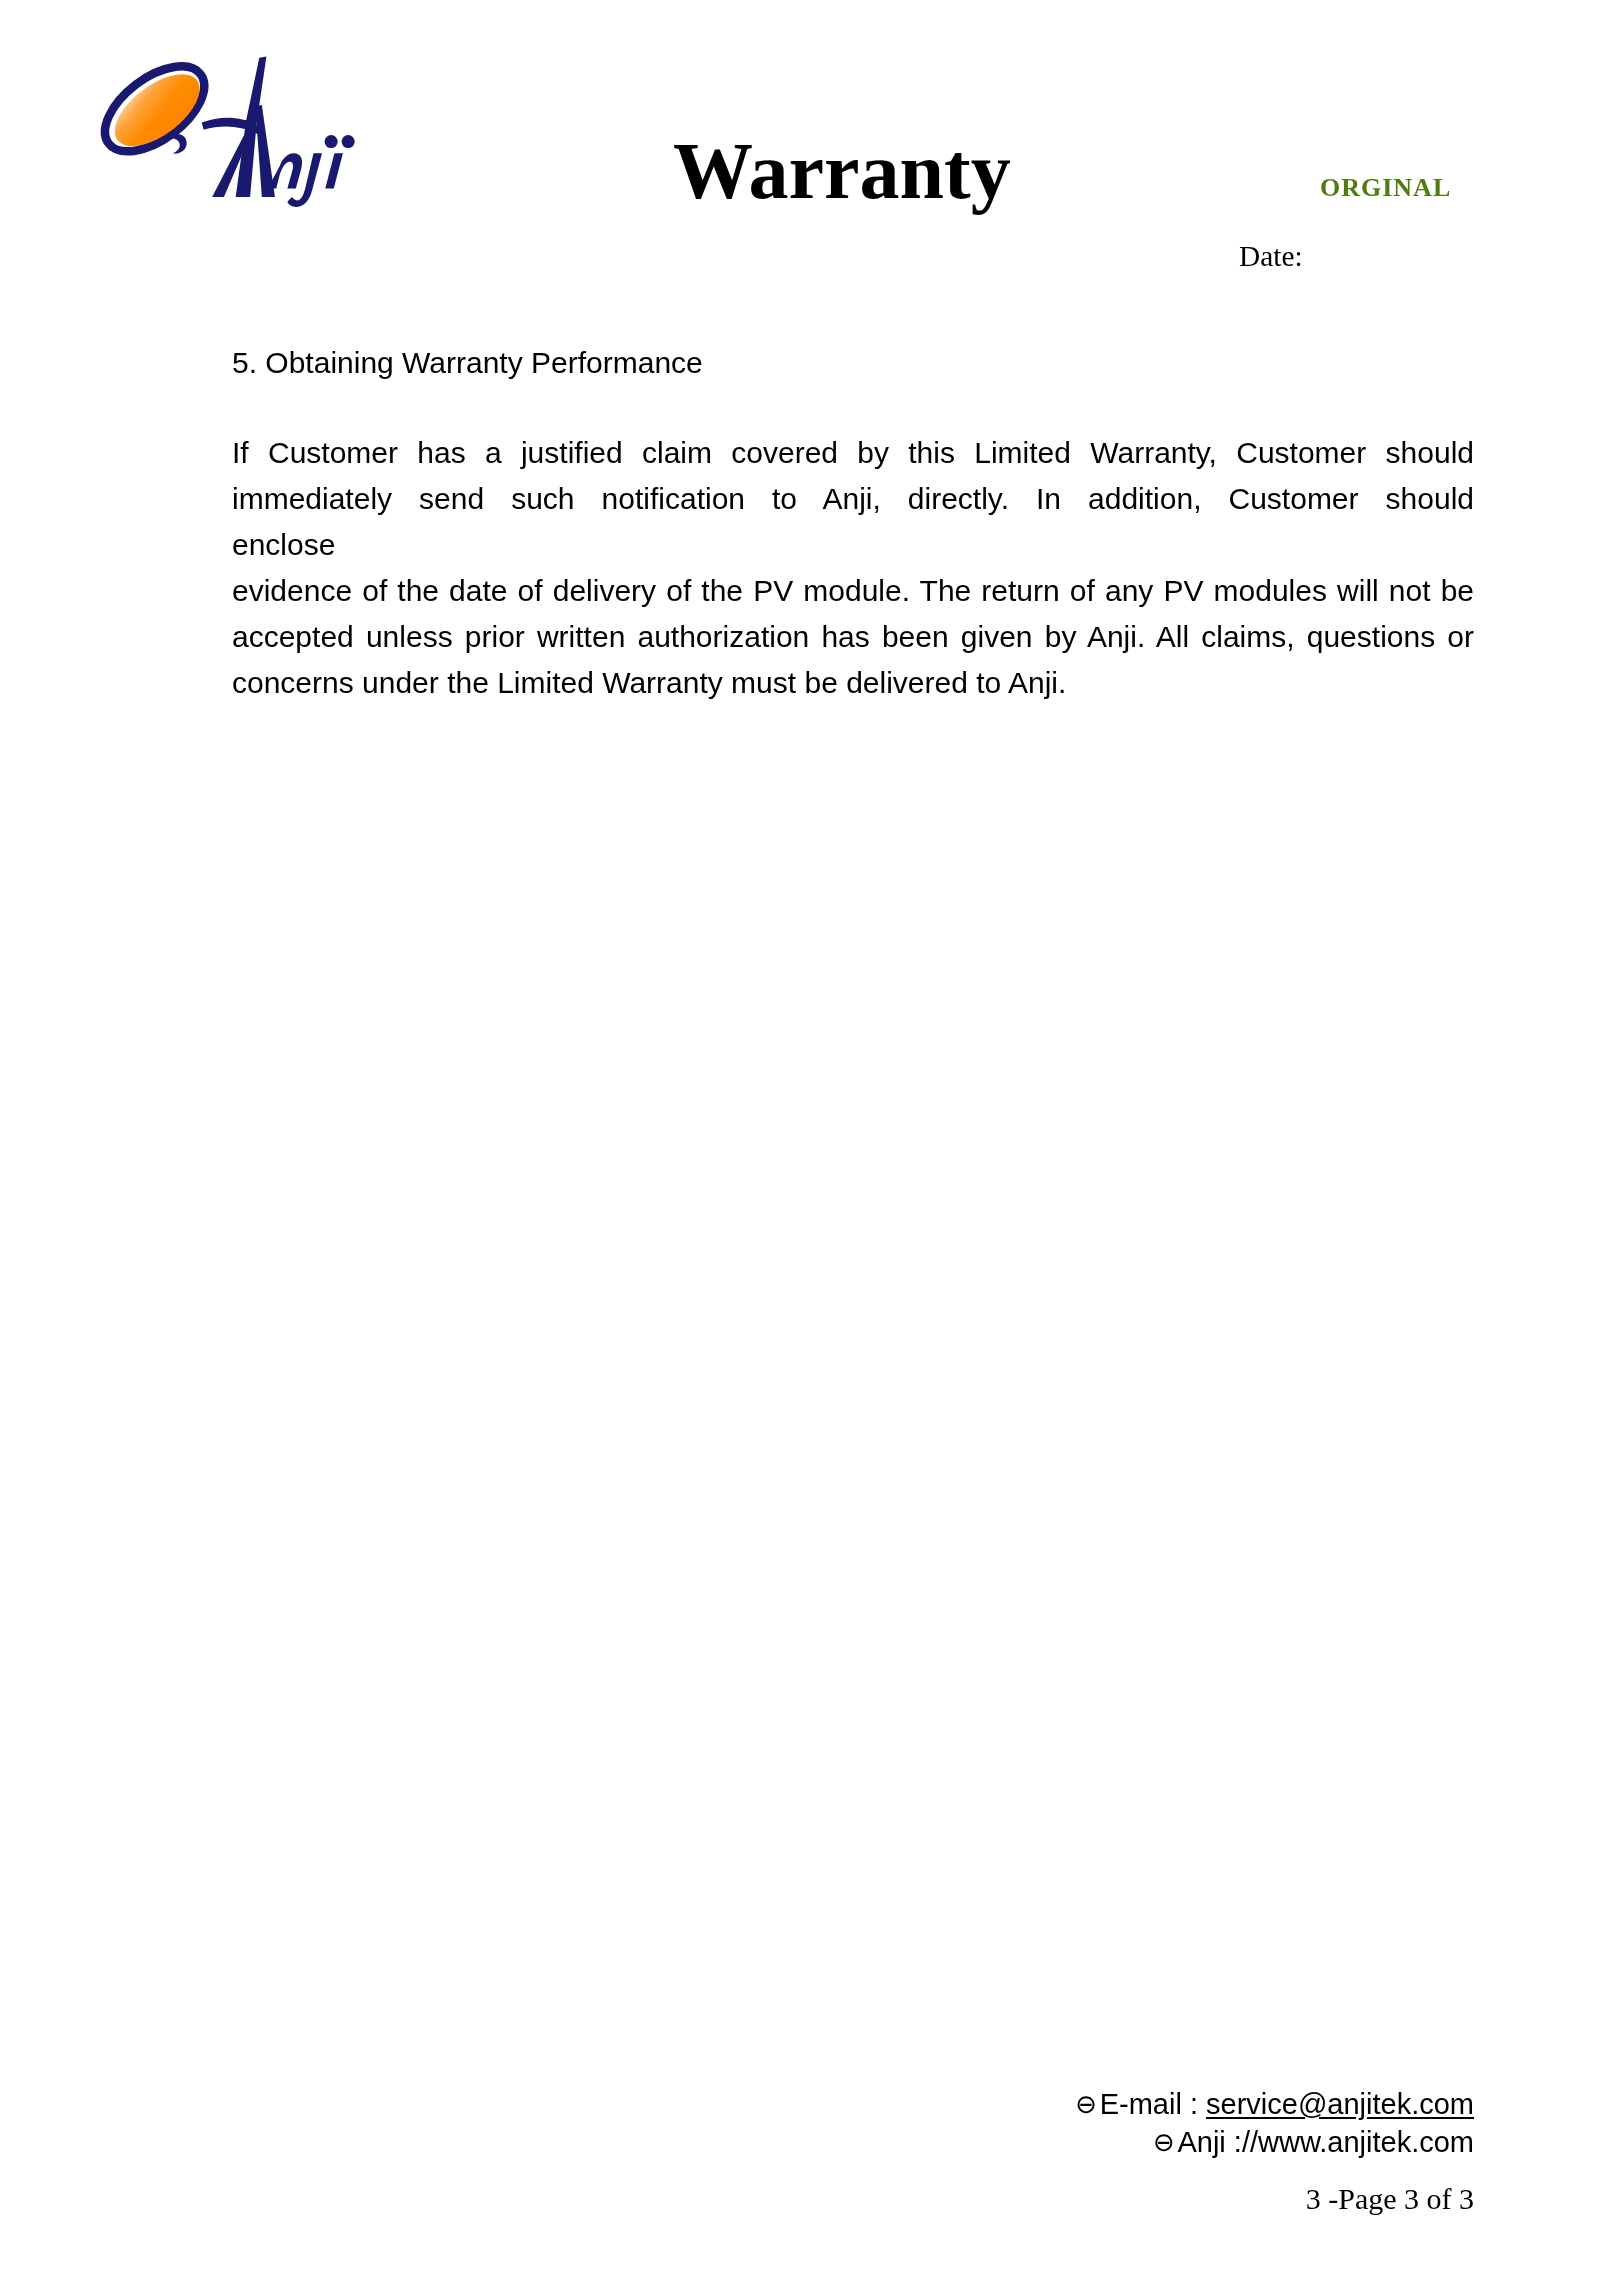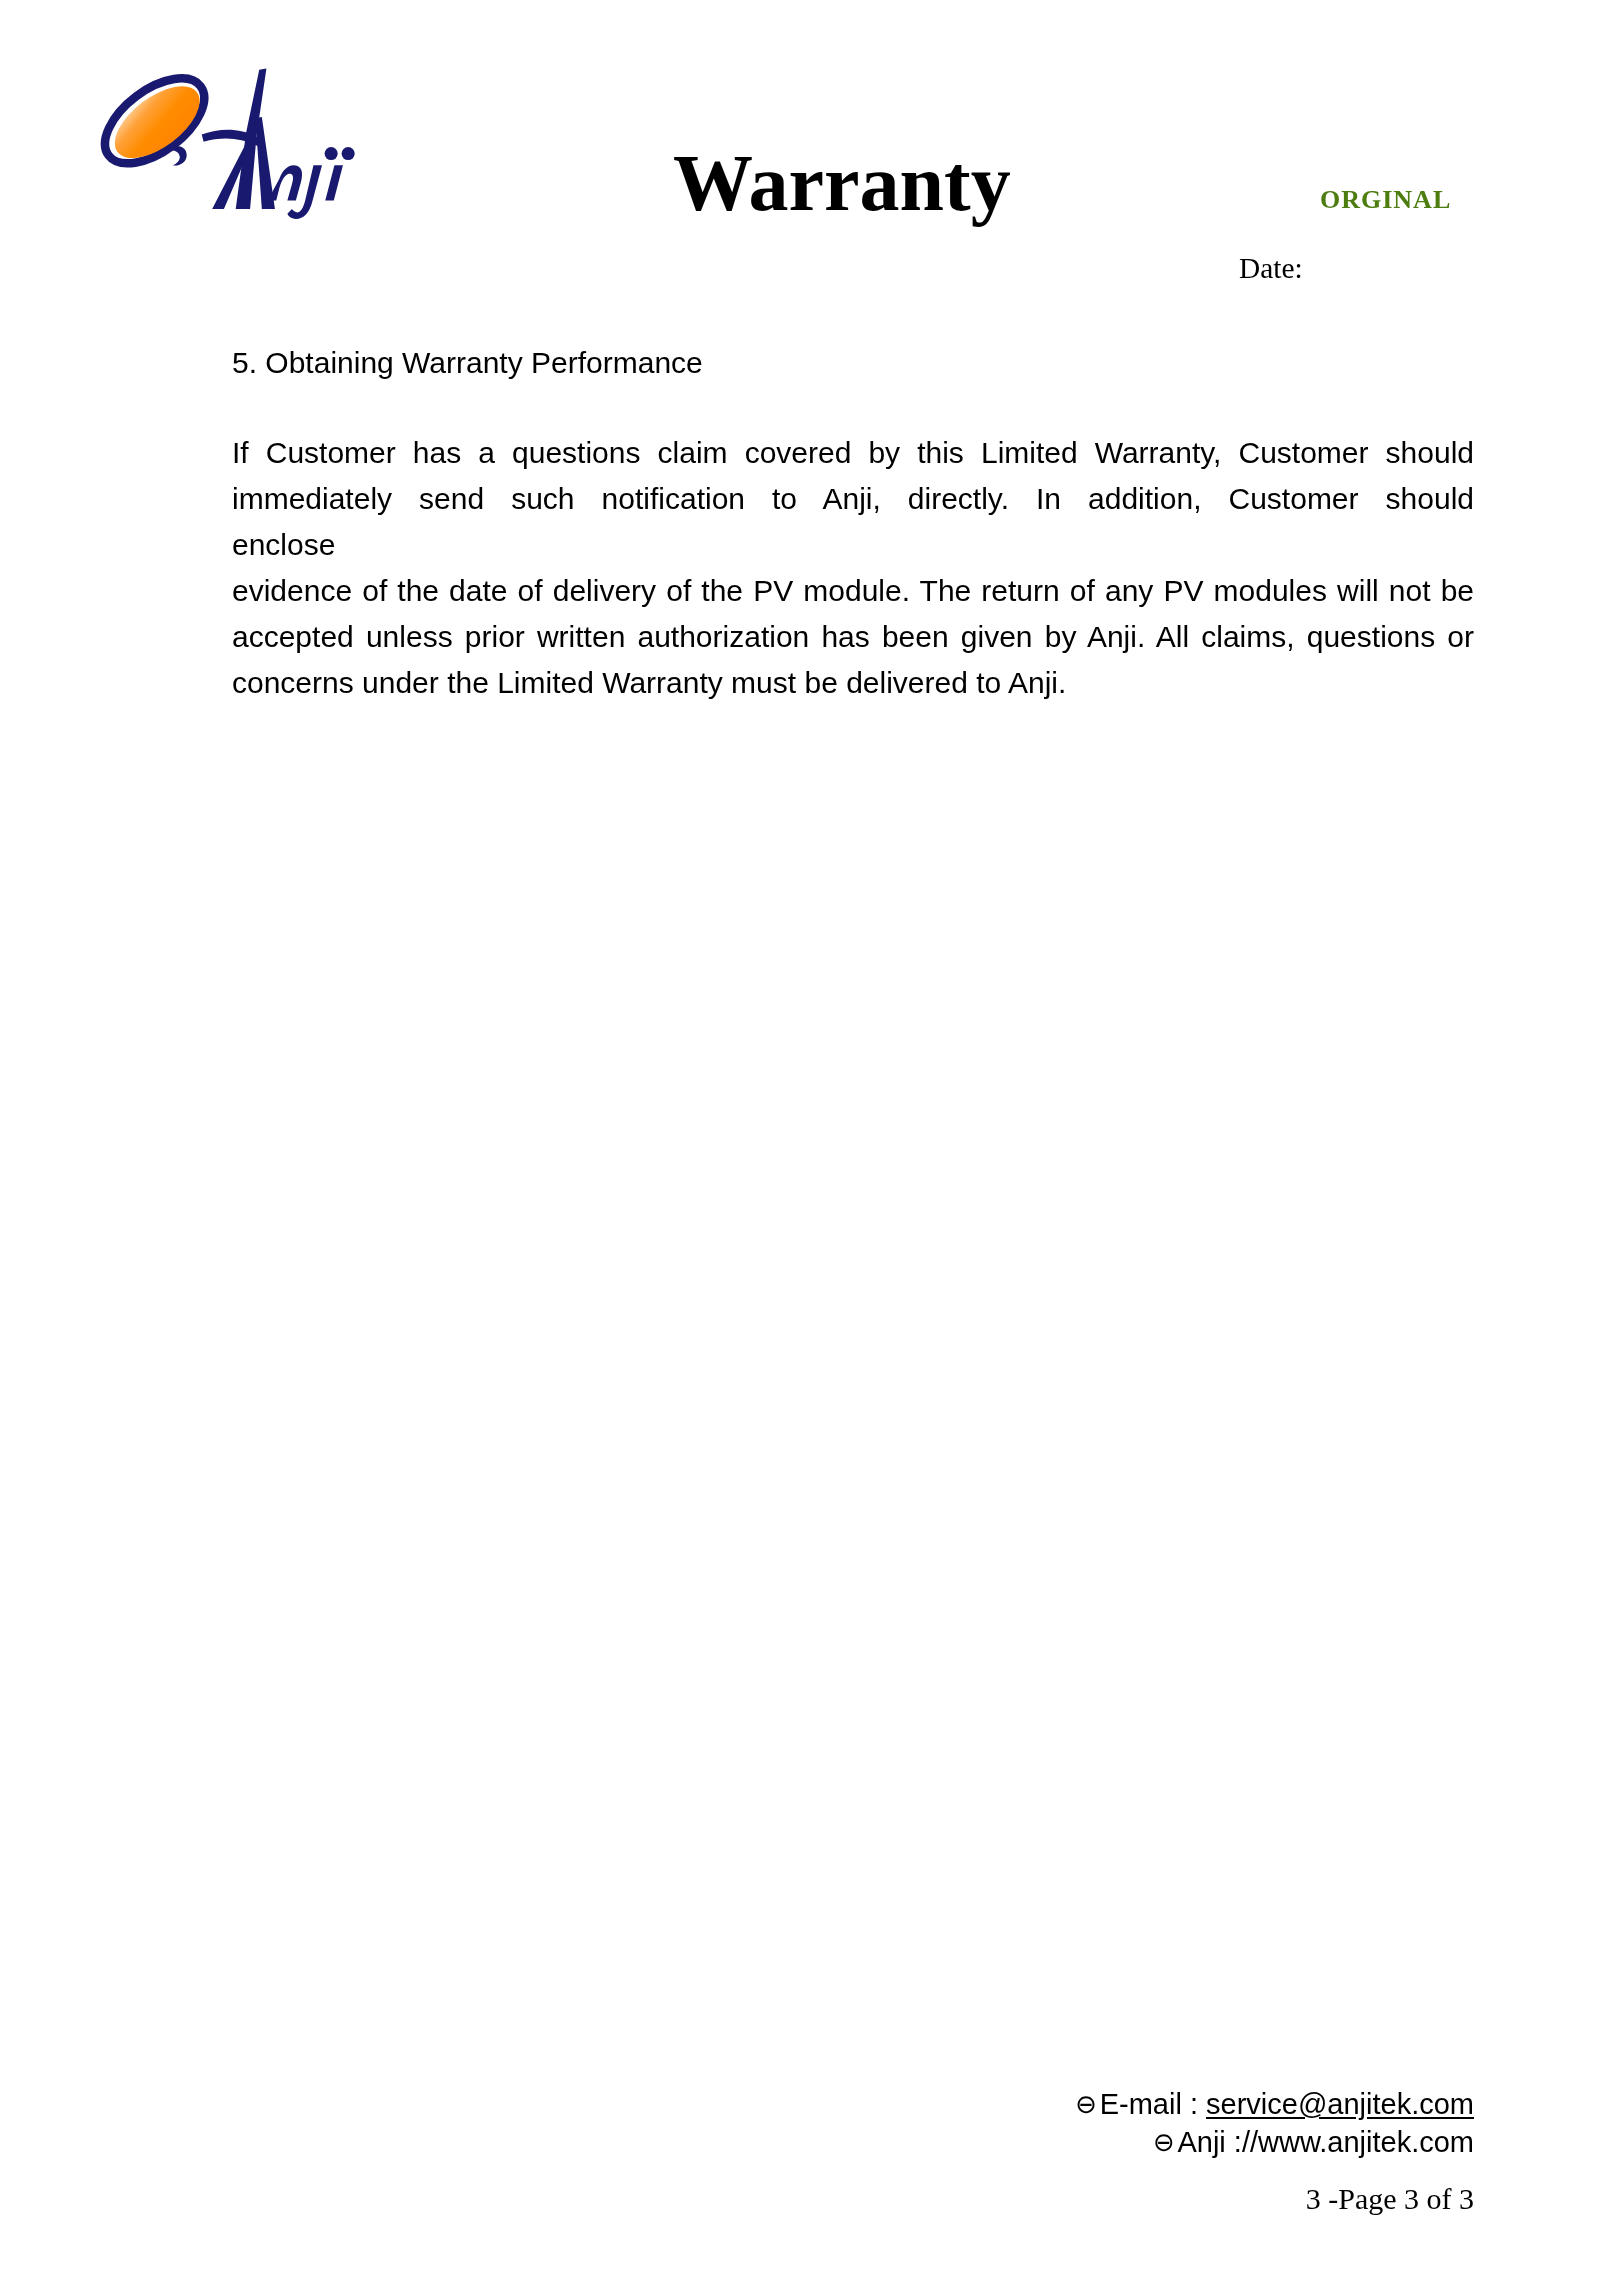--- a/index.html
+++ b/index.html
@@ -16,21 +16,21 @@
     width: 1622px;
     height: 2295px;
     background: #ffffff;
     overflow: hidden;
   }
 
   
   .header {
     position: absolute;
     left: 0;
-    top: 12px;
+    top: 0;
     width: 1622px;
     height: 281px;
   }
 
   .logo {
     position: absolute;
     left: 84px;
     top: 38px;
     width: 340px;
     height: 177px;
@@ -207,21 +207,21 @@
     <div class="orginal-label">ORGINAL</div>
 
     <div class="date-label">Date:</div>
   </div>
 
   <div class="content">
 
     <div class="section-heading">5. Obtaining Warranty Performance</div>
 
     <div class="body-paragraph">
-      <span class="just-line">If  Customer  has  a  questions  claim  covered  by  this  Limited  Warranty,  Customer  should</span>
+      <span class="just-line">If  Customer  has  a  justified  claim  covered  by  this  Limited  Warranty,  Customer  should</span>
       <span class="just-line">immediately  send  such  notification  to  Anji,  directly.  In  addition,  Customer  should  enclose</span>
       <span class="just-line">evidence of the date of delivery of the PV module. The return of any PV modules will not be</span>
       <span class="just-line">accepted unless prior written authorization has been given by Anji. All claims, questions or</span>
       <span class="last-line">concerns under the Limited Warranty must be delivered to Anji.</span>
     </div>
   </div>
 
   <div class="footer">
 
     <div class="footer-line">

